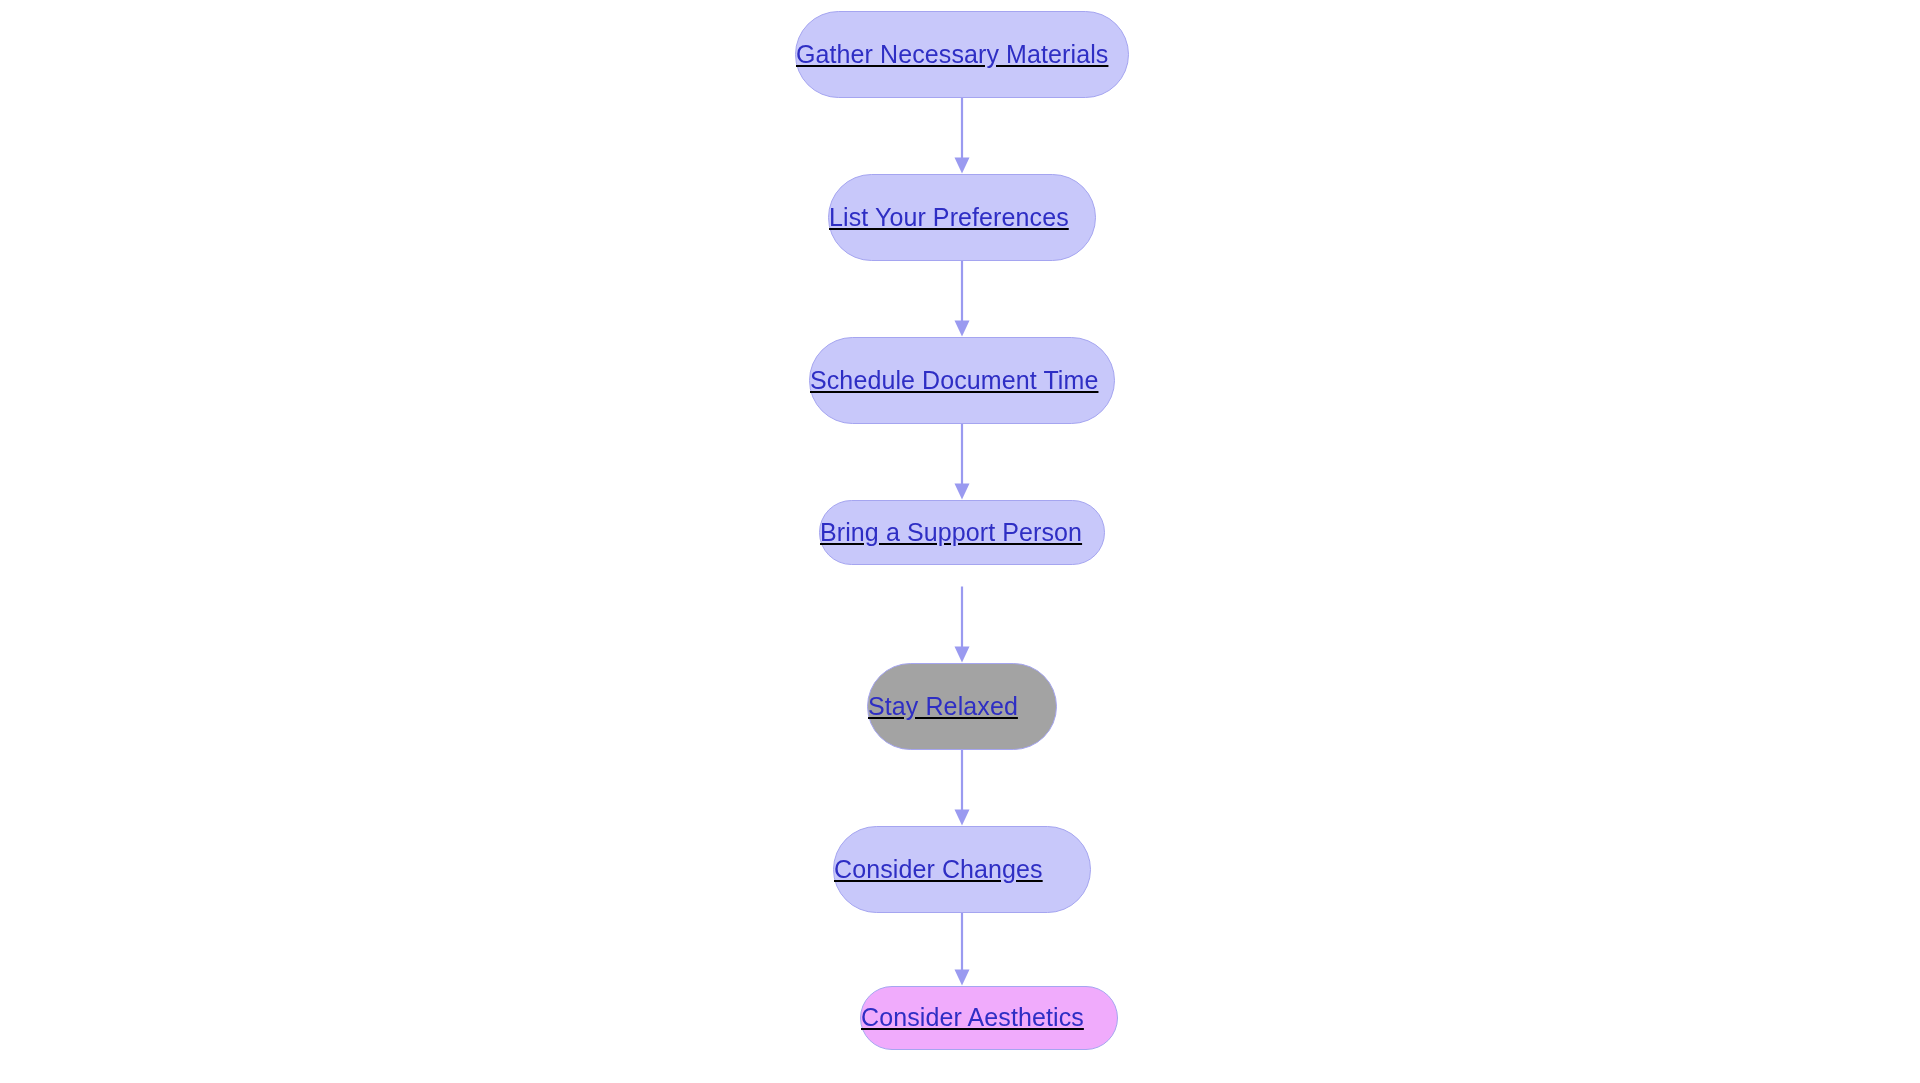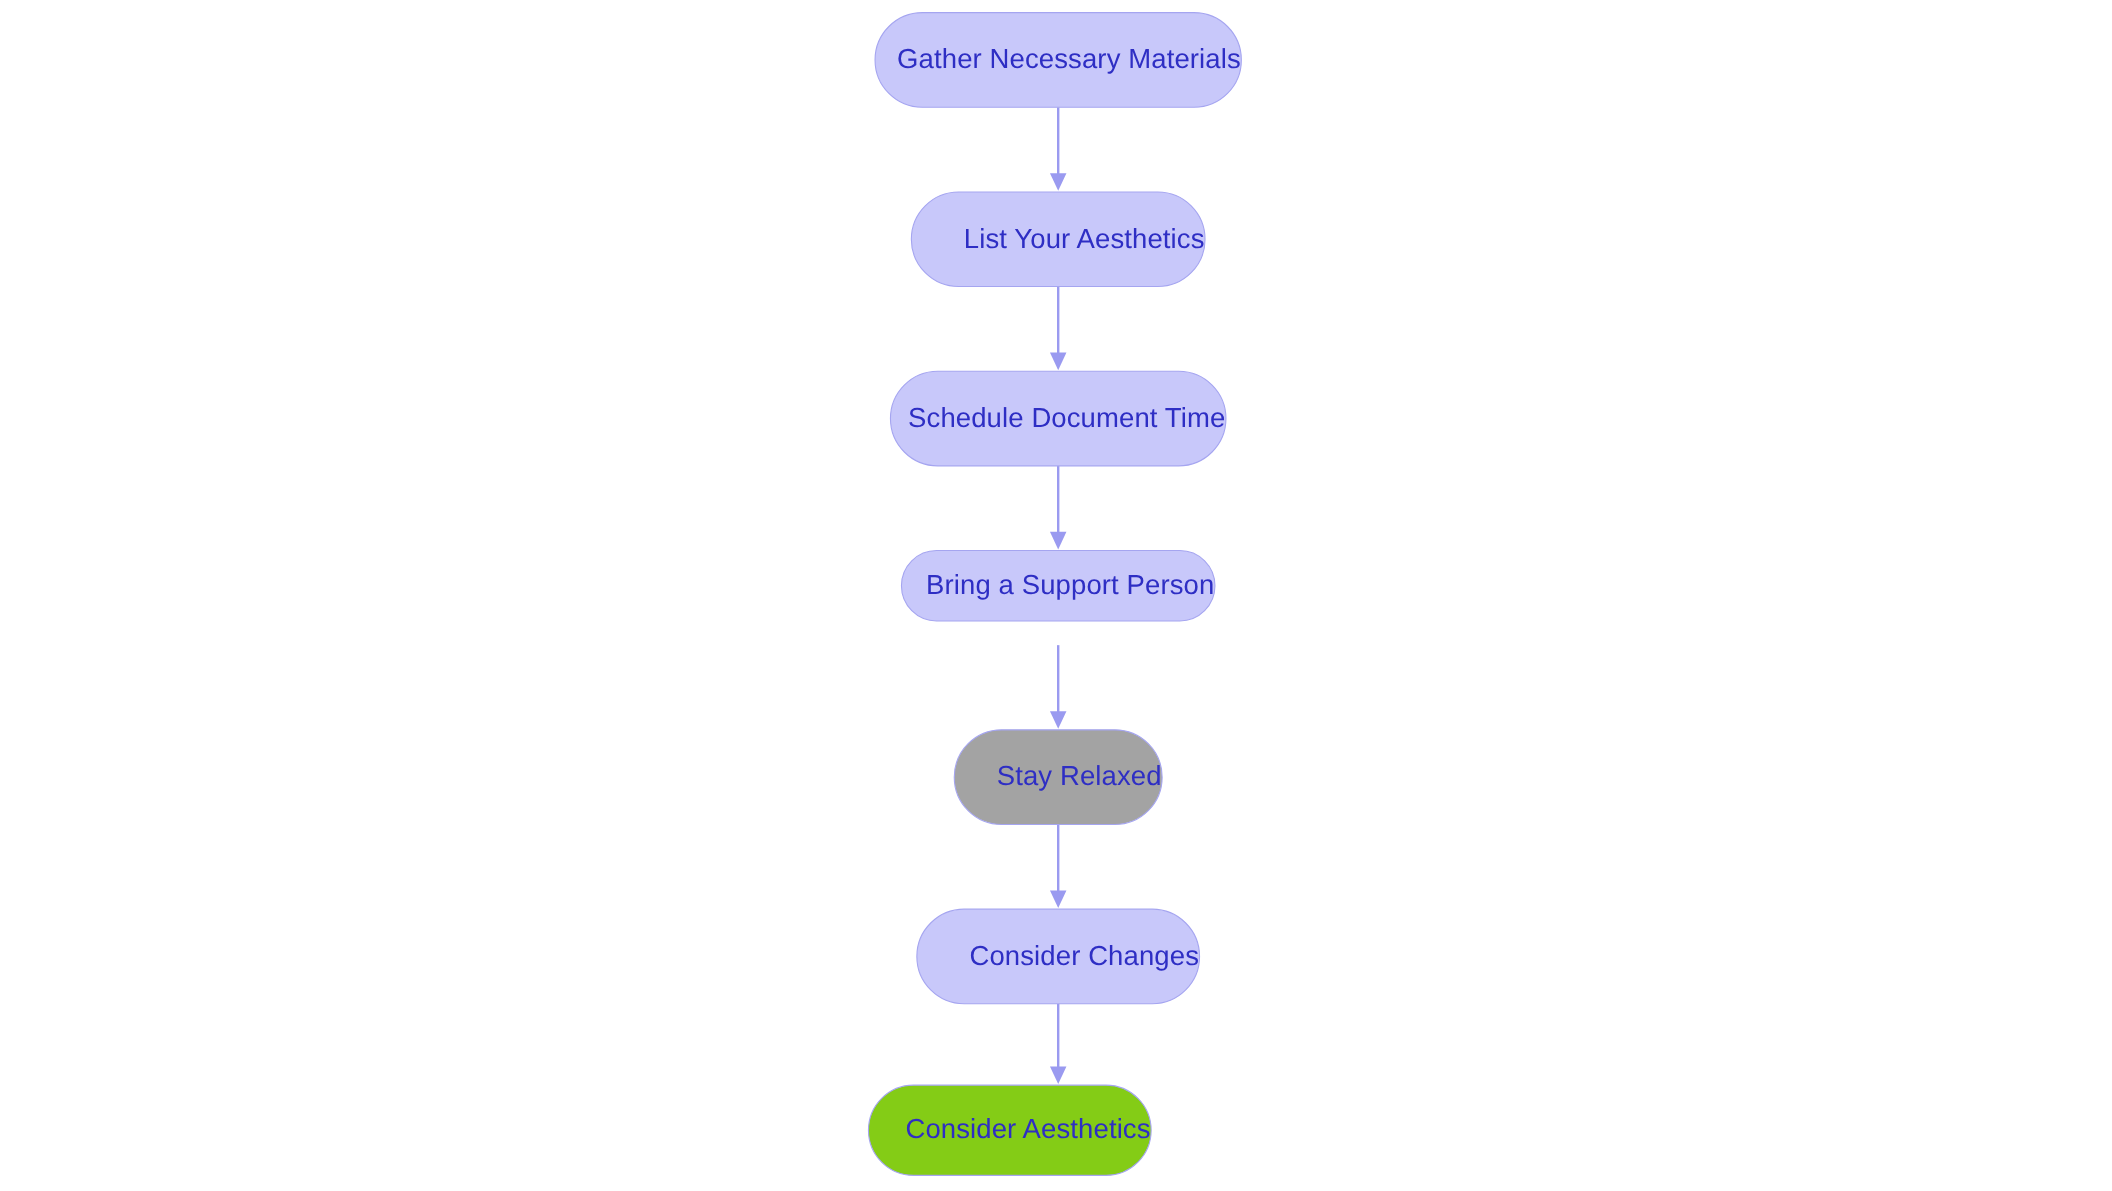--- a/index.html
+++ b/index.html
@@ -26,26 +26,27 @@
     top: 0;
     width: 1920px;
     height: 1083px;
     pointer-events: none;
   }
   .flow-node {
     position: absolute;
     box-sizing: border-box;
     display: flex;
     align-items: center;
-    justify-content: flex-end;
+    justify-content: flex-start;
     background: #c8c8fa;
     border: 1.5px solid #a5a5f0;
     border-radius: 9999px;
     height: 87px;
     transform: translateX(-50%);
+    text-decoration: underline;
   }
   .flow-node-label {
     color: #2e2ec4;
     font-family: "Liberation Sans", sans-serif;
     font-size: 25px;
     font-weight: 400;
     line-height: 1;
     letter-spacing: 0.1px;
     white-space: nowrap;
     user-select: none;
@@ -81,32 +82,32 @@
         <line x1="962" y1="912.5" x2="962" y2="972.5" stroke="#9a9af0" stroke-width="2.2"></line>
         <polygon points="954.5,969.5 969.5,969.5 962,985.5" fill="#9a9af0"></polygon>
       </g>
     </svg>
 
   <div id="node-layer">
       <div class="flow-node" style="left: 962px; top: 10.5px; width: 334px; height: 87px; background: rgb(200, 200, 250); border-color: rgb(165, 165, 240);">
         <span class="flow-node-label" style="color: rgb(46, 46, 196);">Gather Necessary Materials</span>
       </div>
       <div class="flow-node" style="left: 962px; top: 173.5px; width: 268px; height: 87px; background: rgb(200, 200, 250); border-color: rgb(165, 165, 240);">
-        <span class="flow-node-label" style="color: rgb(46, 46, 196);">List Your Aesthetics</span>
+        <span class="flow-node-label" style="color: rgb(46, 46, 196);">List Your Preferences</span>
       </div>
       <div class="flow-node" style="left: 962px; top: 336.5px; width: 306px; height: 87px; background: rgb(200, 200, 250); border-color: rgb(165, 165, 240);">
         <span class="flow-node-label" style="color: rgb(46, 46, 196);">Schedule Document Time</span>
       </div>
       <div class="flow-node" style="left: 962px; top: 499.5px; width: 286px; height: 65px; background: rgb(200, 200, 250); border-color: rgb(165, 165, 240);">
         <span class="flow-node-label" style="color: rgb(46, 46, 196);">Bring a Support Person</span>
       </div>
       <div class="flow-node" style="left: 962px; top: 662.5px; width: 190px; height: 87px; background: #a3a3a3; border-color: rgb(165, 165, 240);">
         <span class="flow-node-label" style="color: rgb(46, 46, 196);">Stay Relaxed</span>
       </div>
       <div class="flow-node" style="left: 962px; top: 825.5px; width: 258px; height: 87px; background: rgb(200, 200, 250); border-color: rgb(165, 165, 240);">
         <span class="flow-node-label" style="color: rgb(46, 46, 196);">Consider Changes</span>
       </div>
-      <div class="flow-node" style="left: 918px; top: 985.5px; width: 258px; height: 83px; background: #84cc16; border-color: rgb(165, 165, 240);">
+      <div class="flow-node" style="left: 989px; top: 985.5px; width: 258px; height: 64px; background: #f0abfc; border-color: rgb(165, 165, 240);">
         <span class="flow-node-label" style="color: rgb(46, 46, 196);">Consider Aesthetics</span>
       </div>
     </div>
 
 </div>
 
 </body></html>

